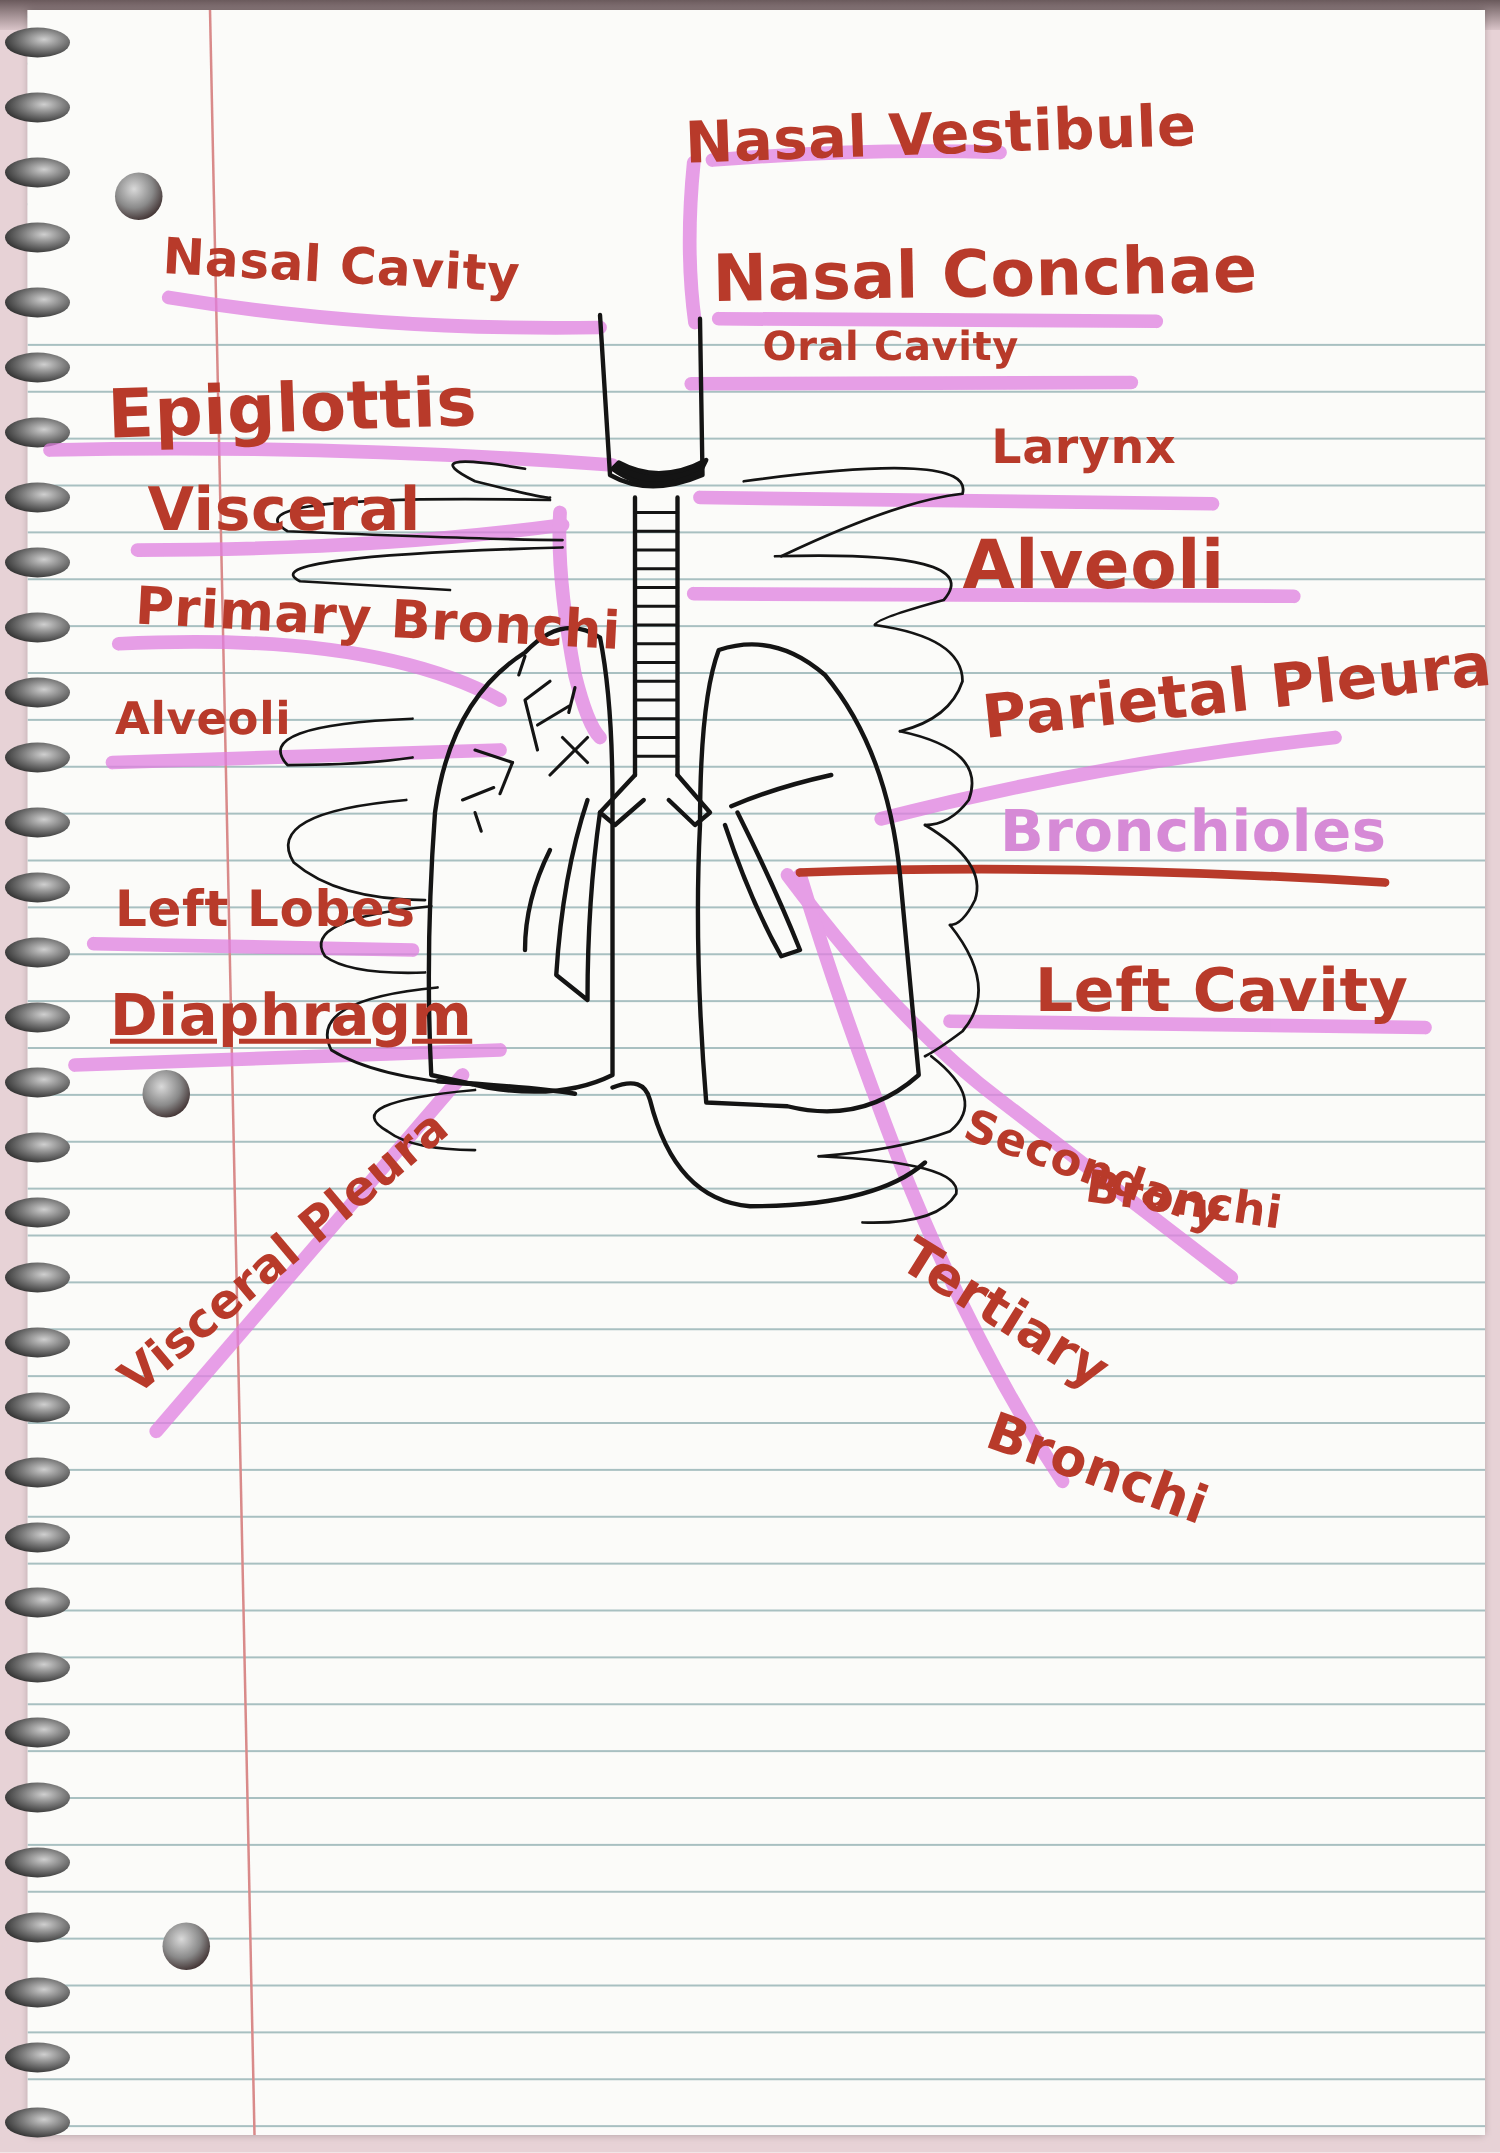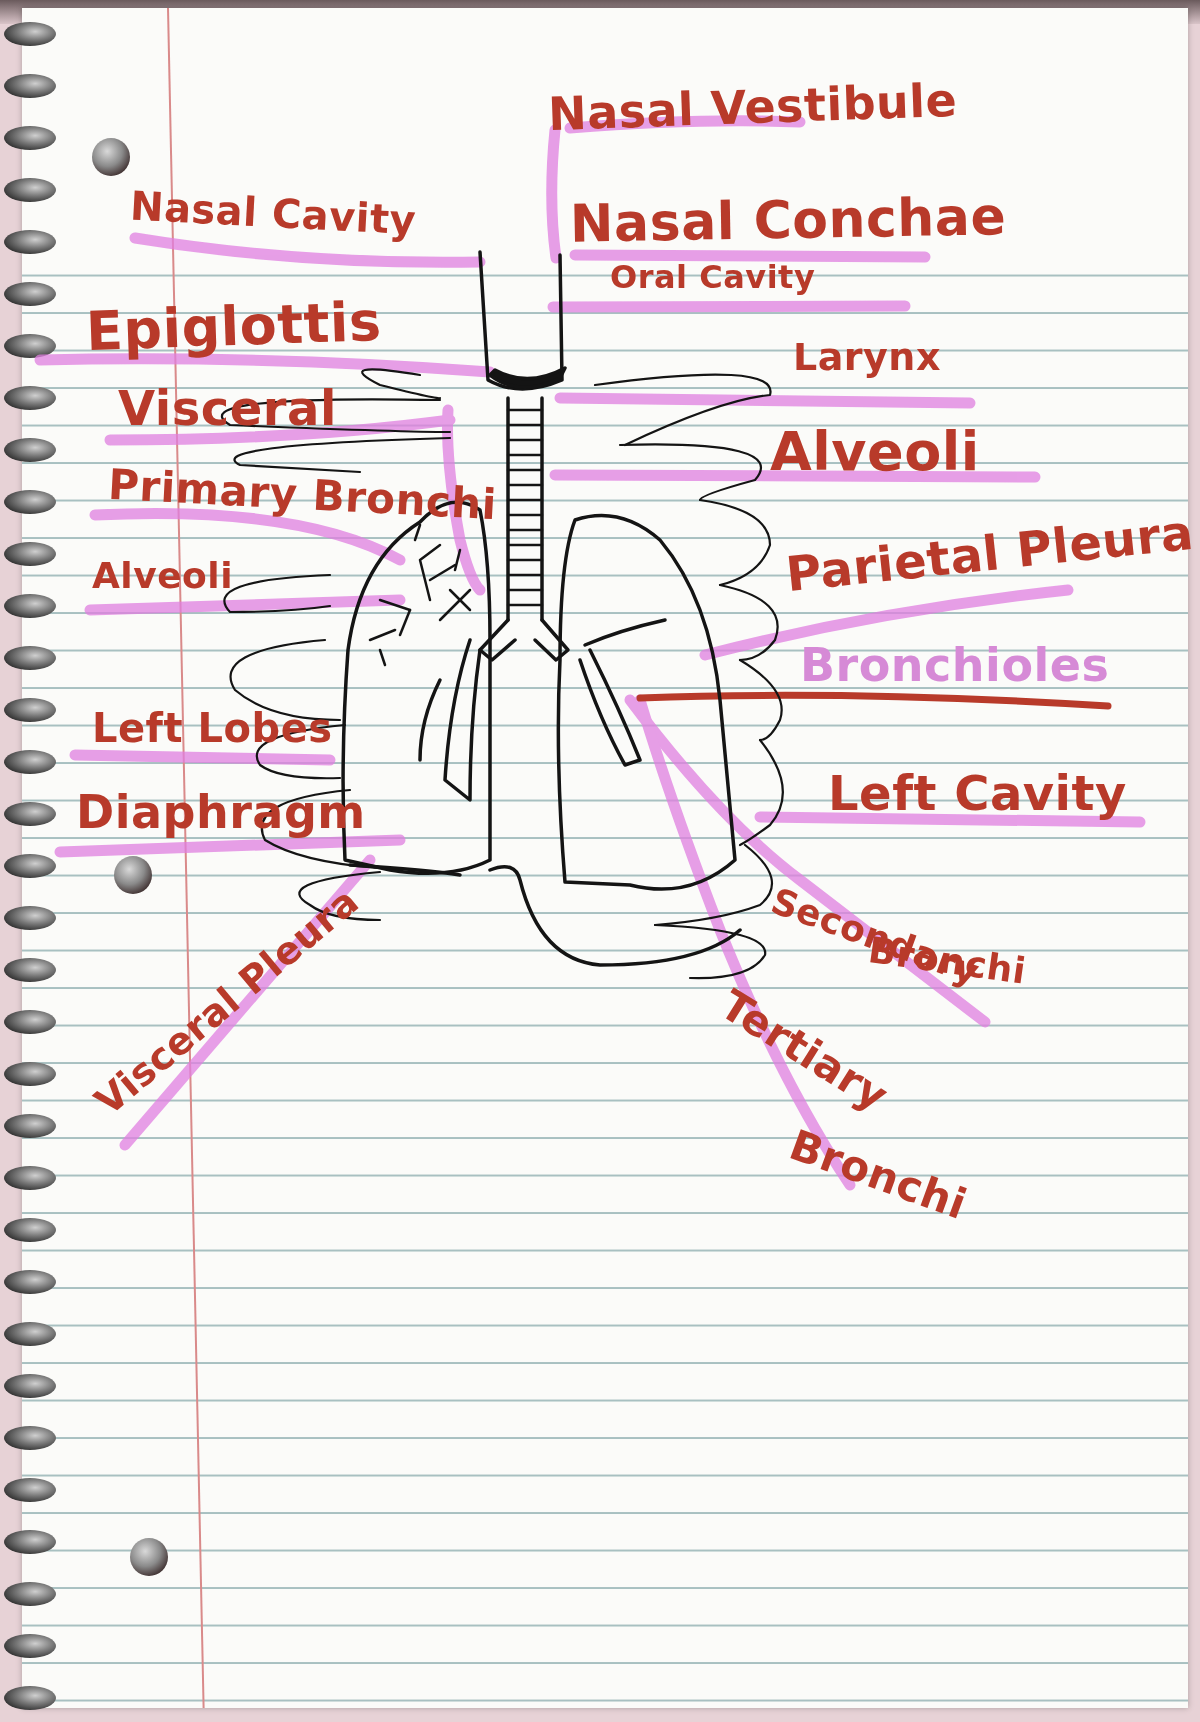--- a/index.html
+++ b/index.html
@@ -211,18 +211,18 @@
 <div class="label" style="left:86px; top:295px; font-size:54px; transform:rotate(-2deg);">Epiglottis</div>
 <div class="label" style="left:118px; top:380px; font-size:48px;">Visceral</div>
 <div class="label" style="left:775px; top:335px; font-size:38px;margin-left:18px;">Larynx</div>
 <div class="label" style="left:770px; top:420px; font-size:54px;">Alveoli</div>
 <div class="label" style="left:108px; top:470px; font-size:42px; transform:rotate(3deg);">Primary Bronchi</div>
 <div class="label" style="left:785px; top:525px; font-size:48px; transform:rotate(-6deg);">Parietal Pleura</div>
 <div class="label" style="left:92px; top:555px; font-size:36px;">Alveoli</div>
 <div class="label pink" style="left:800px; top:638px; font-size:46px;">Bronchioles</div>
 <div class="label" style="left:92px; top:705px; font-size:40px;">Left Lobes</div>
 <div class="label" style="left:828px; top:765px; font-size:48px;">Left Cavity</div>
-<div class="label" style="left:76px; top:785px; font-size:46px;">Diaphragm</div>
+<div class="label" style="left:88px; top:785px; font-size:46px;text-decoration:underline;">Diaphragm</div>
 <div class="label" style="left:780px; top:880px; font-size:36px; transform:rotate(20deg); transform-origin:left top;">Secondary</div>
 <div class="label" style="left:868px; top:940px; font-size:36px; transform:rotate(8deg);">Bronchi</div>
 <div class="label" style="left:115px; top:1080px; font-size:38px; transform:rotate(-40deg); transform-origin:left bottom;">Visceral Pleura</div>
 <div class="label" style="left:738px; top:980px; font-size:42px; transform:rotate(32deg); transform-origin:left top;">Tertiary</div>
 <div class="label" style="left:800px; top:1120px; font-size:42px; transform:rotate(20deg); transform-origin:left top;">Bronchi</div>
 
 </body></html>

